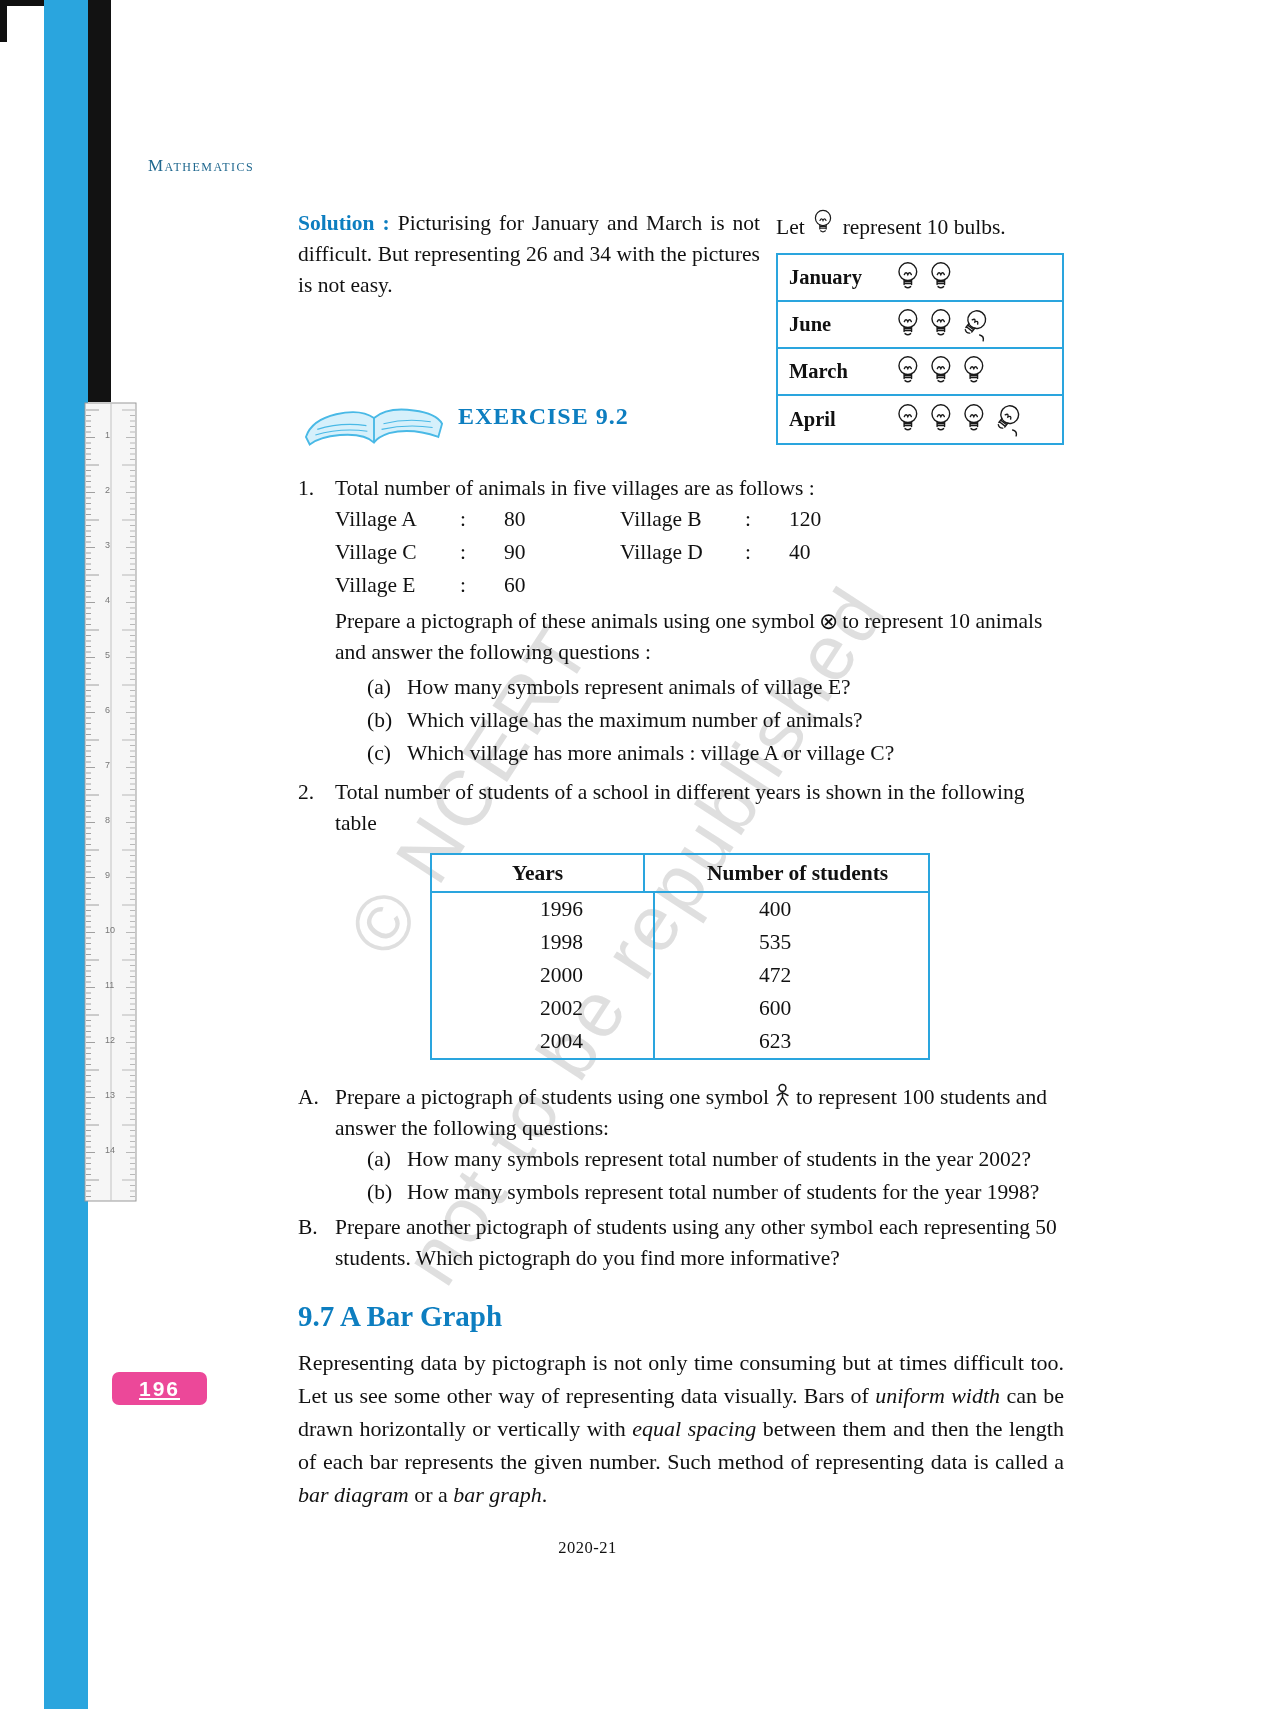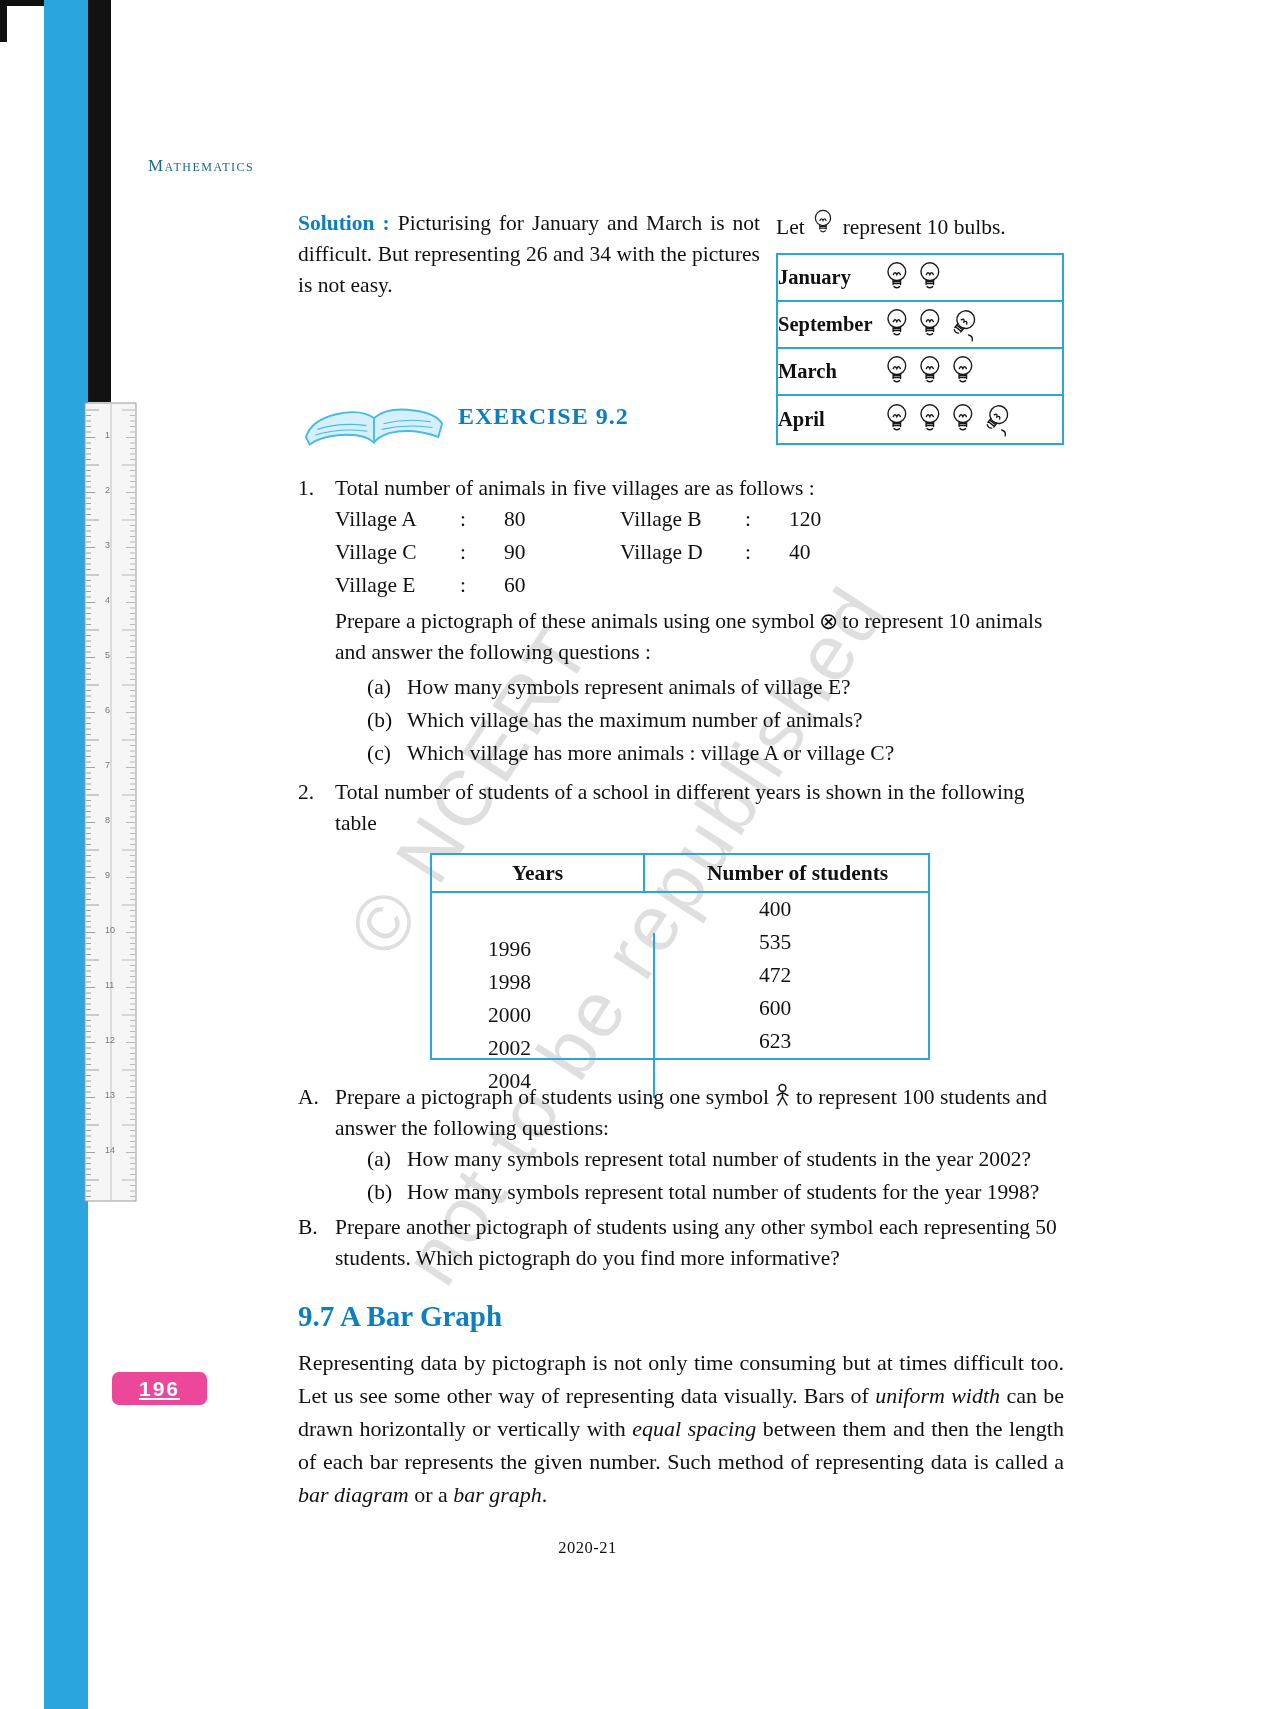--- a/index.html
+++ b/index.html
@@ -47,21 +47,21 @@
 
   .solution-row { display:flex; gap:16px; }
   .sol-left { width:462px; flex:none; }
   .sol-left p { text-align:justify; }
   .sol-label { color:#0d7ec0; font-weight:bold; }
   .p2 { text-indent:36px; }
   .bulb-panel { flex:1; }
   .bulb-caption { display:flex; align-items:center; gap:7px; margin-bottom:6px; font-size:21.5px; }
   .bulb-caption .bulb { width:24px; height:30px; }
   .bulb-table { border:2px solid var(--tblue); }
-  .bulb-row { display:flex; align-items:center; height:47px; border-bottom:2px solid var(--tblue); }
+  .bulb-row { display:flex; align-items:center; height:47px; border-bottom:2px solid var(--tblue); padding-left:11px; }
   .bulb-row:last-child { border-bottom:none; }
   .bulb-month { font-weight:bold; font-size:20.5px; width:106px; flex:none; }
   .bulb-icons { display:flex; align-items:center; gap:5px; }
   .bulb { width:28px; height:35px; }
 
   .exercise-heading { margin-top:-44px; height:58px; width:700px; display:flex; align-items:flex-start; gap:8px; }
   .book-icon { width:152px; height:52px; flex:none; }
   .ex-title { font-size:24px; font-weight:bold; color:var(--accent); letter-spacing:1px; }
 
   .q { display:flex; margin-top:14px; }
@@ -79,21 +79,21 @@
 
   .sub-item { display:flex; height:33px; align-items:baseline; }
   .sub-label { width:40px; flex:none; margin-left:32px; }
 
   .students-table { margin:14px 0 8px 95px; width:500px; border:2px solid var(--tblue); }
   .st-head { display:flex; height:38px; border-bottom:2px solid var(--tblue); font-weight:bold;gap:22px; }
   .students-table .c1 { width:223px; border-right:2px solid var(--tblue); display:flex; align-items:center; height:100%; }
   .st-head .c1 { justify-content:center; }
   .st-head .c2 { width:273px; display:flex; align-items:center; justify-content:center; height:100%; }
   .st-row { display:flex; height:33px; }
-  .st-row .c1 { padding-left:56px;margin-top:40px; }
+  .st-row .c1 { padding-left:108px; }
   .st-row .c2 { padding-left:104px; display:flex; align-items:center; }
 
   .partA { margin-top:14px; }
   .partB { margin-top:2px; }
 
   .section-title { margin-top:27px; font-size:29px; font-weight:bold; color:var(--accent); }
   .bar-par { margin-top:14px; font-size:22px; line-height:33px; text-align:justify; }
 </style>
 </head>
 <body>
@@ -442,21 +442,21 @@
     <path d="M8 12.5 Q9.5 9.3 11 12.5 Q12.5 9.3 14 12.5"></path>
                 </svg>
                 <svg class="bulb" viewBox="0 0 24 30" fill="none" stroke="#1a1a1a" stroke-width="1.2" stroke-linecap="round">
                   <circle cx="11" cy="10" r="7.6"></circle>
     <path d="M7.8 16.6 L7.8 21 M14.2 16.6 L14.2 21 M7.8 18.4 L14.2 18.4 M7.8 20.2 L14.2 20.2 M8.6 22.8 Q11 24.8 13.4 22.8"></path>
     <path d="M8 12.5 Q9.5 9.3 11 12.5 Q12.5 9.3 14 12.5"></path>
                 </svg>
               </span>
             </div>
             <div class="bulb-row">
-              <span class="bulb-month">September</span>
+              <span class="bulb-month">June</span>
               <span class="bulb-icons">
                 <svg class="bulb" viewBox="0 0 24 30" fill="none" stroke="#1a1a1a" stroke-width="1.2" stroke-linecap="round">
                   <circle cx="11" cy="10" r="7.6"></circle>
     <path d="M7.8 16.6 L7.8 21 M14.2 16.6 L14.2 21 M7.8 18.4 L14.2 18.4 M7.8 20.2 L14.2 20.2 M8.6 22.8 Q11 24.8 13.4 22.8"></path>
     <path d="M8 12.5 Q9.5 9.3 11 12.5 Q12.5 9.3 14 12.5"></path>
                 </svg>
                 <svg class="bulb" viewBox="0 0 24 30" fill="none" stroke="#1a1a1a" stroke-width="1.2" stroke-linecap="round">
                   <circle cx="11" cy="10" r="7.6"></circle>
     <path d="M7.8 16.6 L7.8 21 M14.2 16.6 L14.2 21 M7.8 18.4 L14.2 18.4 M7.8 20.2 L14.2 20.2 M8.6 22.8 Q11 24.8 13.4 22.8"></path>
     <path d="M8 12.5 Q9.5 9.3 11 12.5 Q12.5 9.3 14 12.5"></path>

